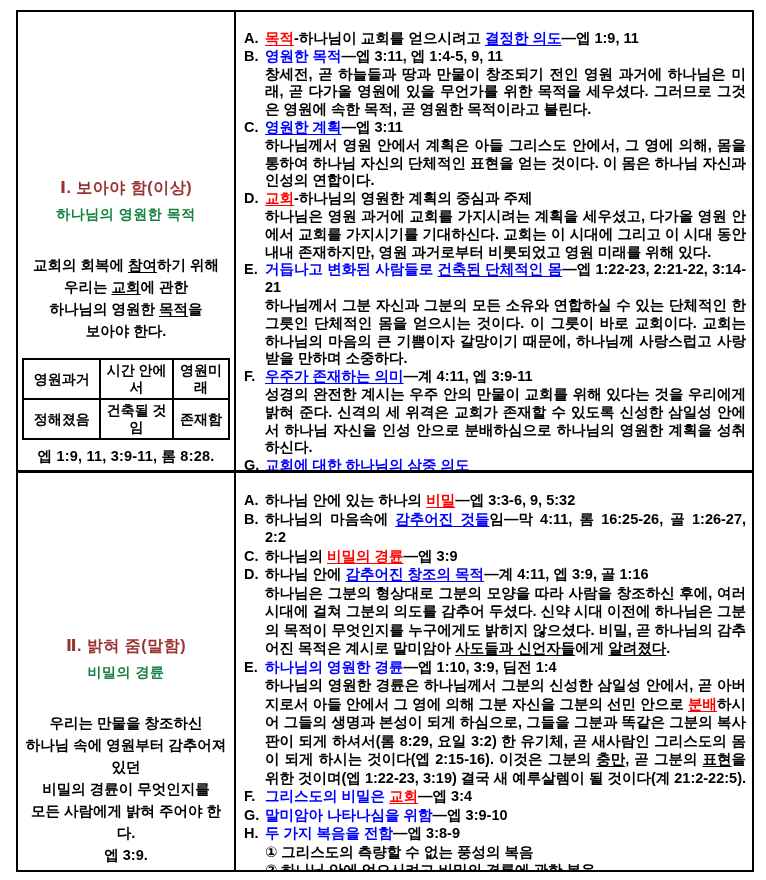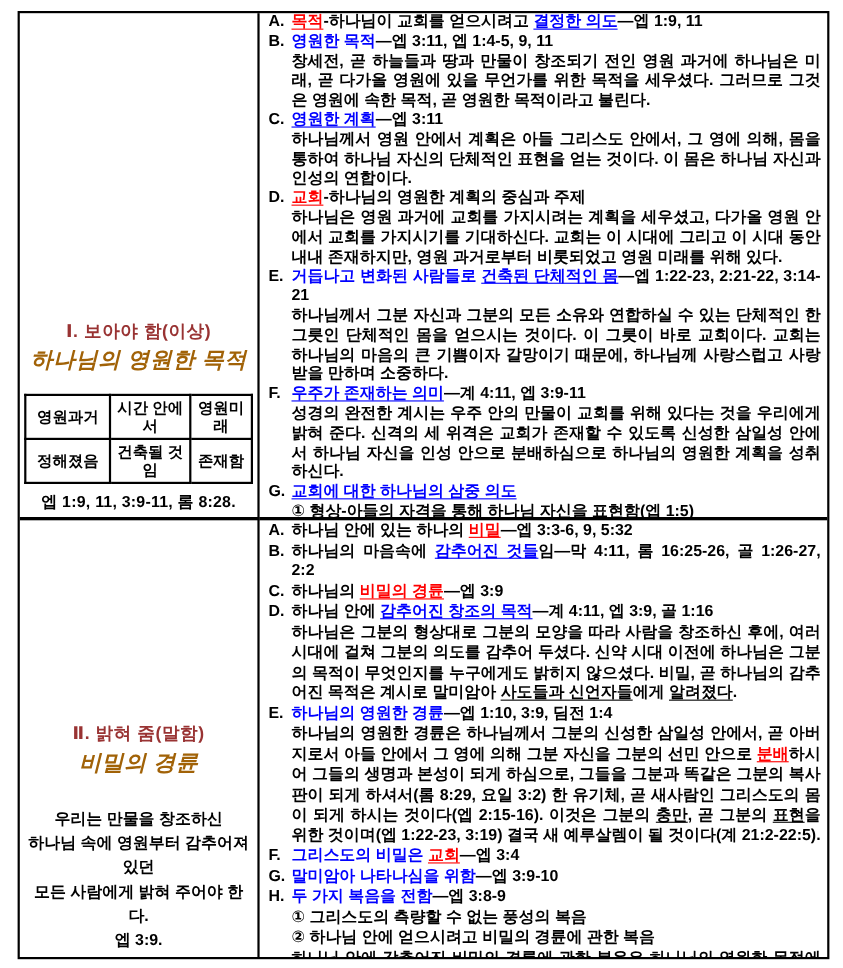--- a/index.html
+++ b/index.html
@@ -16,33 +16,33 @@
   }
   .cell { overflow:hidden; }
   .cell-left {
     border-right:2px solid #000;
     display:flex; flex-direction:column; align-items:center; justify-content:flex-end;
     text-align:center; padding:4px;
   }
   .row2 { border-top:3px solid #000; }
 
   .lc-h1 { color:#993333; font-size:16px; line-height:27px; letter-spacing:0.5px; }
-  .lc-h2 { color:#a16207; font-size:20px; line-height:27px; letter-spacing:0.5px;font-style:italic; }
+  .lc-h2 { color:#15803d; font-size:14px; line-height:27px; letter-spacing:0.5px; }
   .lc-para { font-size:14.5px; line-height:22px; margin-top:26px; }
   .mini-table { border-collapse:collapse; margin-top:16px; font-size:14px; }
   .mini-table td {
     border:2px solid #000; text-align:center; vertical-align:middle;
     height:40px; padding:1px 3px; line-height:17px;
   }
   .mini-table td.c1 { width:90px; }
   .mini-table td.c2 { width:84px; }
   .mini-table td.c3 { width:64px; }
   .lc-ref { font-size:14.5px; margin-top:7px; letter-spacing:0.2px; }
 
-  .cell-right { padding:0 6px 4px 8px; }
+  .cell-right { padding:18px 6px 4px 8px; }
   .item { padding-left:21px; text-align:justify; font-size:14.5px; }
   .r1 .item { line-height:17.8px; }
   .r2 .item { line-height:18.5px; }
   .item-label { display:inline-block; width:21px; margin-left:-21px; color:#000; }
 
   .line { min-height:1em; }
 
   .s-k  { color:#000000; }
   .s-ku { color:#000000; text-decoration:underline; text-underline-offset:2px; }
   .s-ru { color:#ff0000; text-decoration:underline; text-underline-offset:2px; }
@@ -50,20 +50,26 @@
   .s-bu { color:#0000ff; text-decoration:underline; text-underline-offset:2px; }
 </style>
 </head>
 <body>
 
 <div class="doc">
 
   <div class="cell cell-left">
     <div class="lc-h1">Ⅰ. 보아야 함(이상)</div>
     <div class="lc-h2">하나님의 영원한 목적</div>
+    <div class="lc-para">
+        <div class="line"><span class="s-k">교회의 회복에 </span><span class="s-ku">참여</span><span class="s-k">하기 위해</span></div>
+        <div class="line"><span class="s-k">우리는 </span><span class="s-ku">교회</span><span class="s-k">에 관한</span></div>
+        <div class="line"><span class="s-k">하나님의 영원한 </span><span class="s-ku">목적</span><span class="s-k">을</span></div>
+        <div class="line"><span class="s-k">보아야 한다.</span></div>
+      </div>
     <table class="mini-table">
       <tbody>
         <tr>
           <td class="c1">영원과거</td>
           <td class="c2">시간 안에서</td>
           <td class="c3">영원미래</td>
         </tr>
         <tr>
           <td class="c1">정해졌음</td>
           <td class="c2">건축될 것임</td>
@@ -89,20 +95,21 @@
       <div class="item item-head"><span class="item-label">G.</span><span class="s-bu">교회에 대한 하나님의 삼중 의도</span></div>
       <div class="item item-sub"><span class="s-k">① 형상-아들의 자격을 통해 하나님 자신을 표현함(엡 1:5)</span></div>
     </div>
 
   <div class="cell cell-left row2">
     <div class="lc-h1">Ⅱ. 밝혀 줌(말함)</div>
     <div class="lc-h2">비밀의 경륜</div>
     <div class="lc-para">
         <div class="line"><span class="s-k">우리는 만물을 창조하신</span></div>
         <div class="line"><span class="s-k">하나님 속에 영원부터 감추어져 있던</span></div>
+        <div class="line"><span class="s-k">비밀의 경륜이 무엇인지를</span></div>
         <div class="line"><span class="s-k">모든 사람에게 밝혀 주어야 한다.</span></div>
         <div class="line"><span class="s-k">엡 3:9.</span></div>
       </div>
   </div>
 
   <div class="cell cell-right row2 r2">
       <div class="item item-head"><span class="item-label">A.</span><span class="s-k">하나님 안에 있는 하나의 </span><span class="s-ru">비밀</span><span class="s-k">—엡 3:3-6, 9, 5:32</span></div>
       <div class="item item-head"><span class="item-label">B.</span><span class="s-k">하나님의 마음속에 </span><span class="s-bu">감추어진 것들</span><span class="s-k">임—막 4:11, 롬 16:25-26, 골 1:26-27, 2:2</span></div>
       <div class="item item-head"><span class="item-label">C.</span><span class="s-k">하나님의 </span><span class="s-ru">비밀의 경륜</span><span class="s-k">—엡 3:9</span></div>
       <div class="item item-head"><span class="item-label">D.</span><span class="s-k">하나님 안에 </span><span class="s-bu">감추어진 창조의 목적</span><span class="s-k">—계 4:11, 엡 3:9, 골 1:16</span></div>

